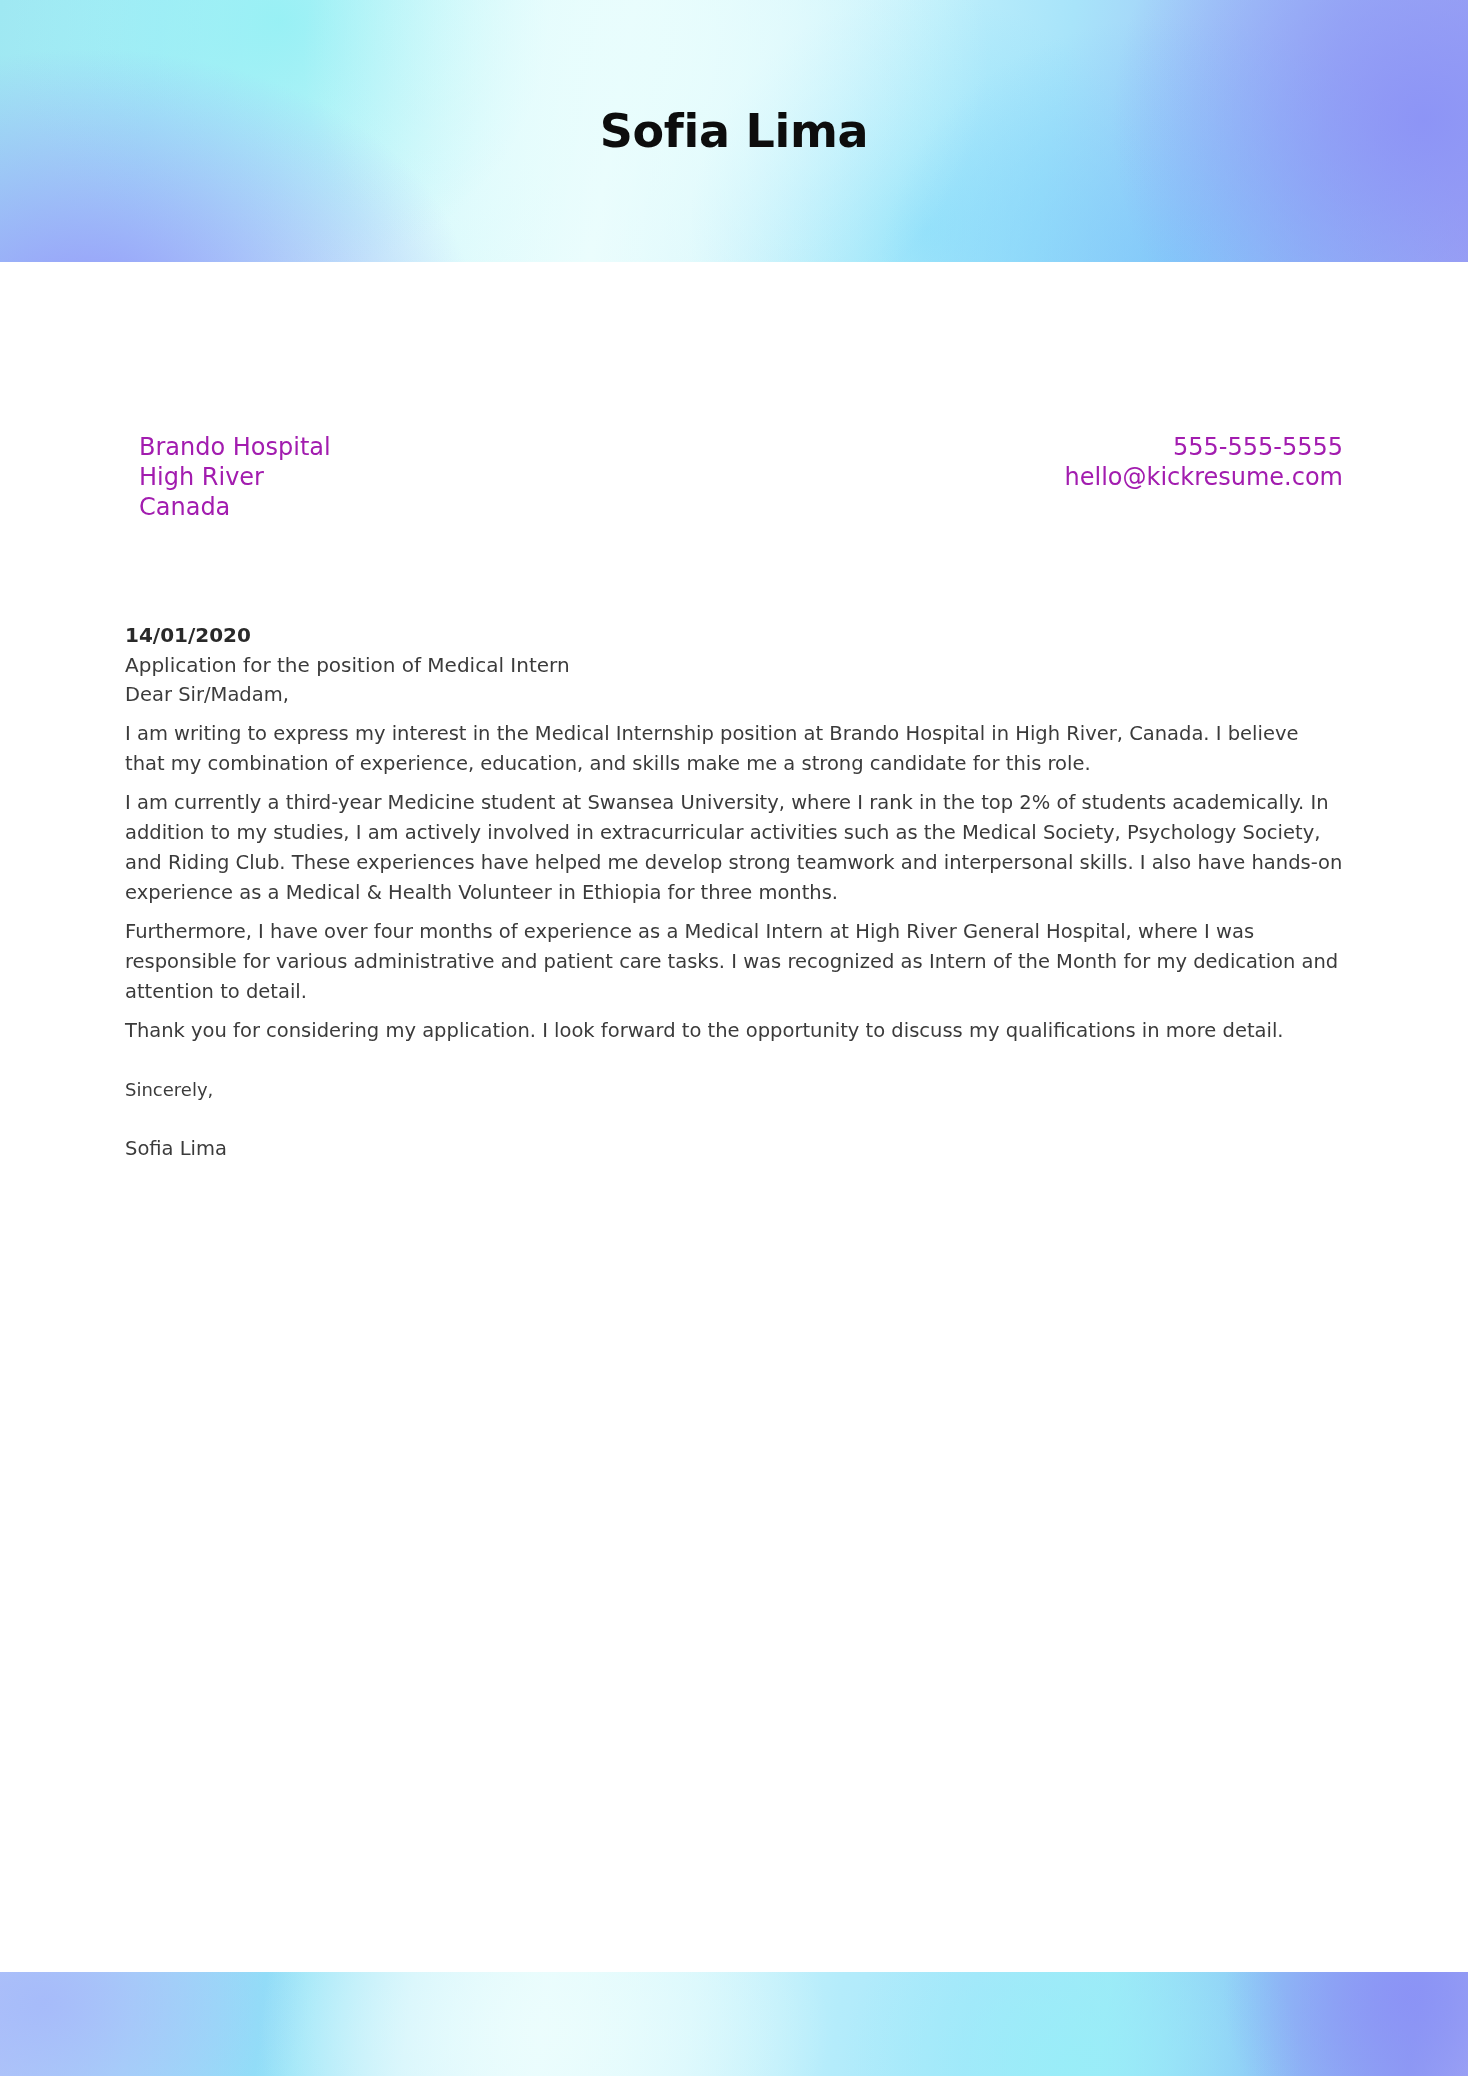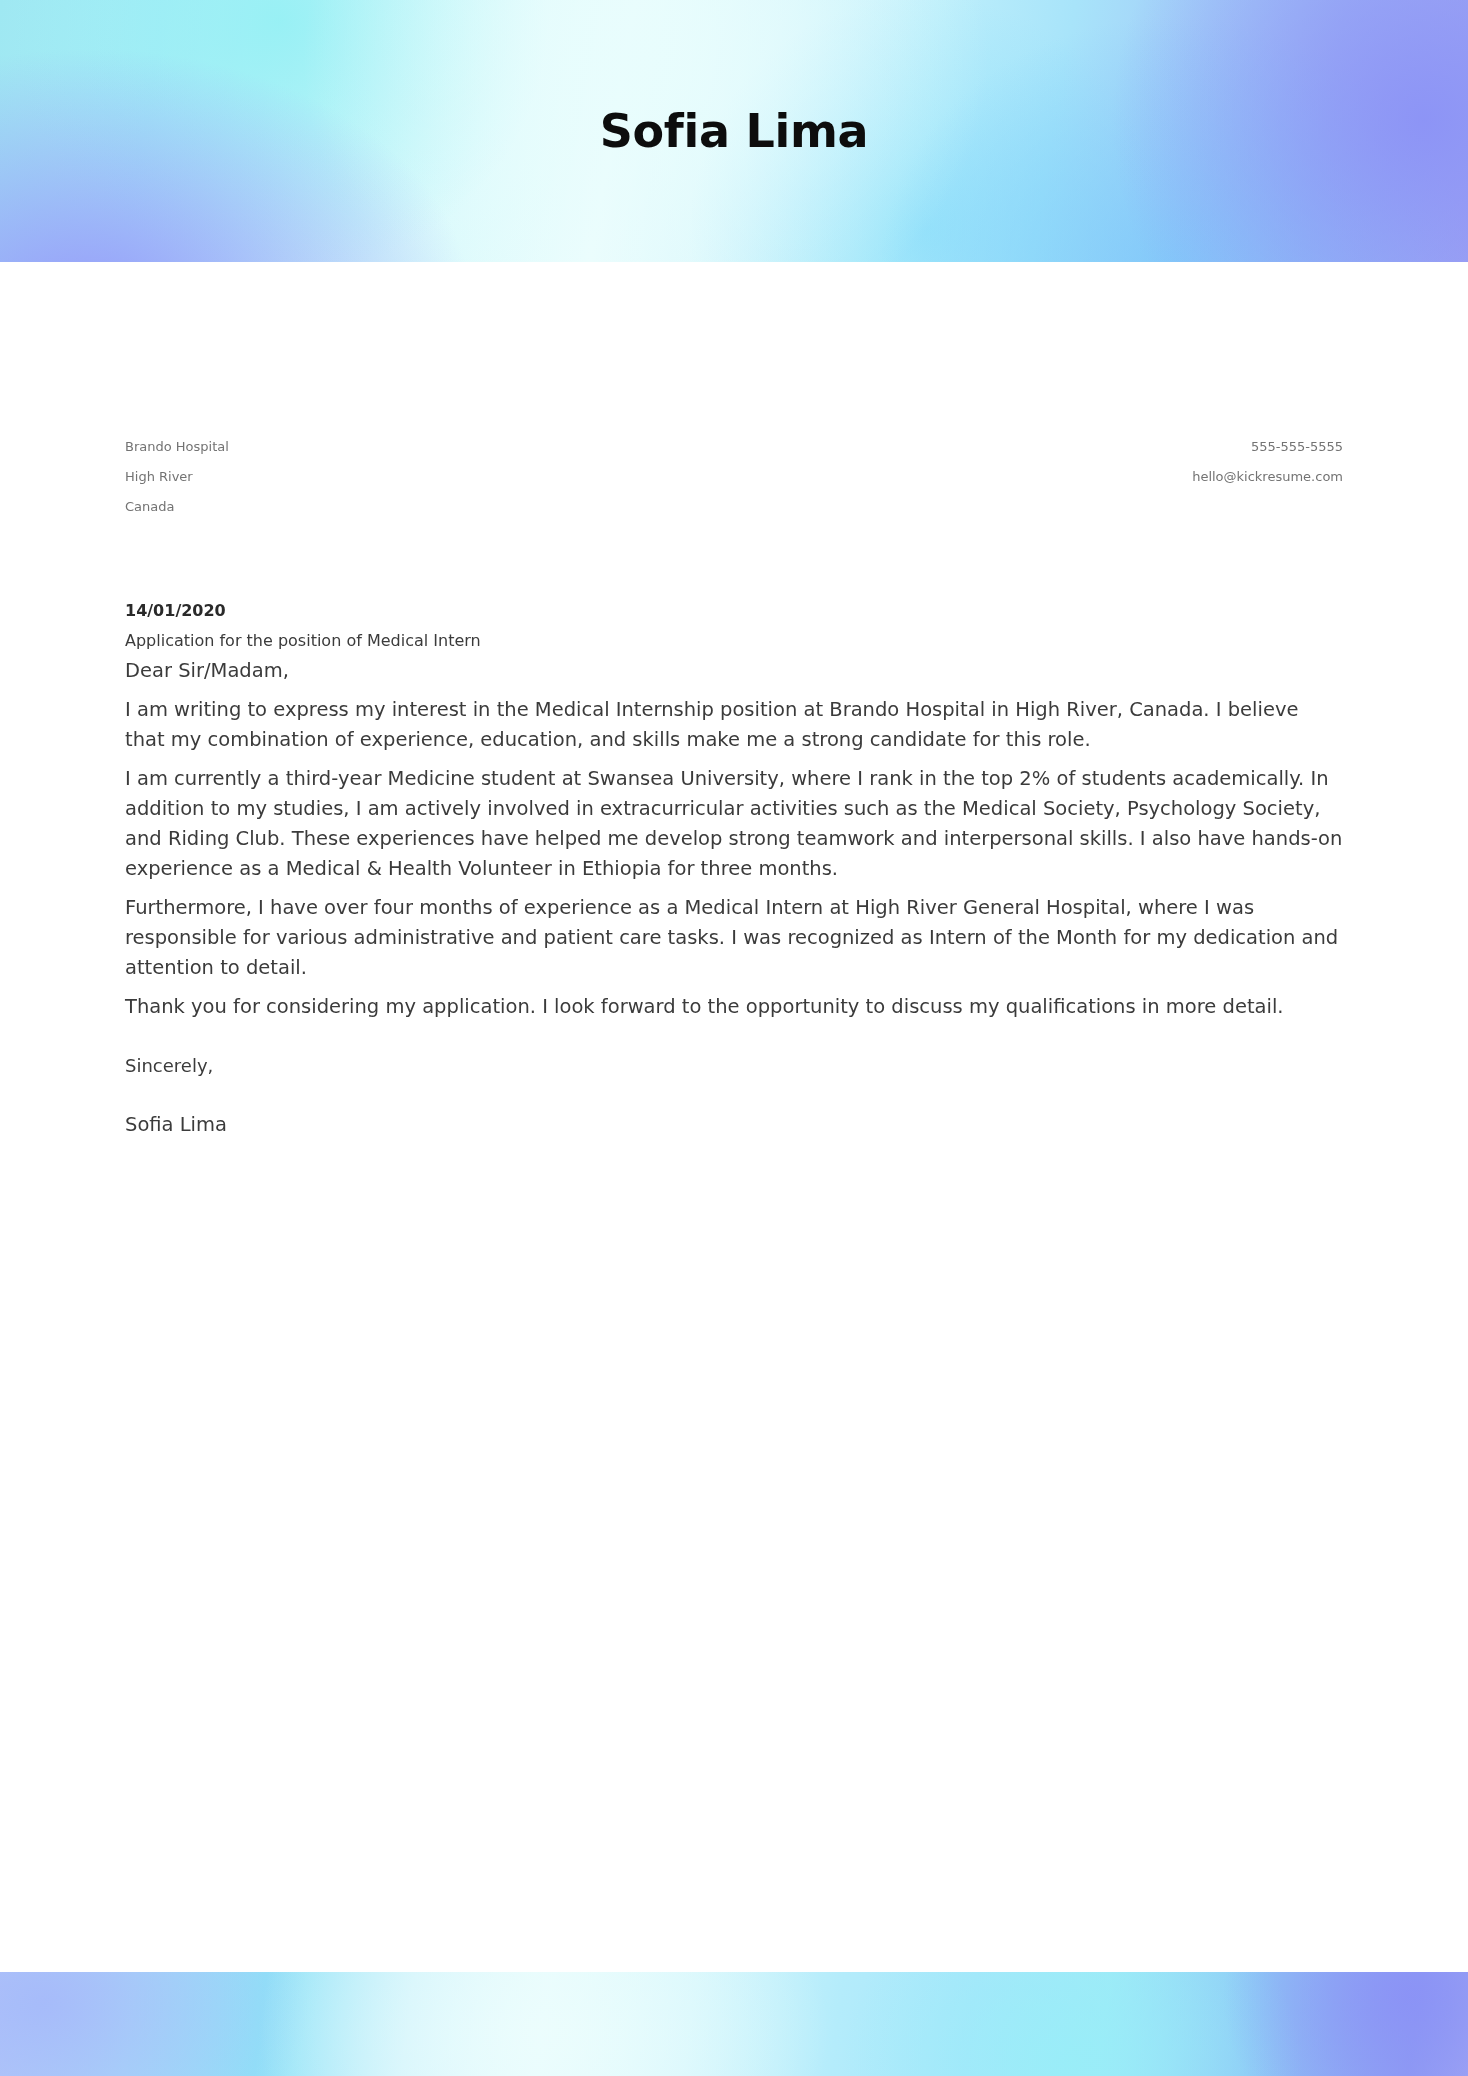--- a/index.html
+++ b/index.html
@@ -104,30 +104,31 @@
   }
 
   .address-row {
     display: flex;
     justify-content: space-between;
     align-items: flex-start;
     padding-top: 170px;
   }
 
   .recipient, .contact {
-    font-size: 13px;
-    line-height: 30px;
-    color: #737373;
+    font-size: 24px;
+    line-height: 30px;
+    color: #a21caf;
+    margin-left: 14px;
   }
 
   .contact { text-align: right; }
 
   .meta {
-    margin-top: 74px;
-    font-size: 16px;
+    margin-top: 98px;
+    font-size: 20px;
     line-height: 30px;
     color: #3b3b3b;
   }
 
   .meta-date { font-weight: 700; color: #2a2a2a; }
 
   .salutation {
     font-size: 19.5px;
     line-height: 30px;
     color: #3b3b3b;

